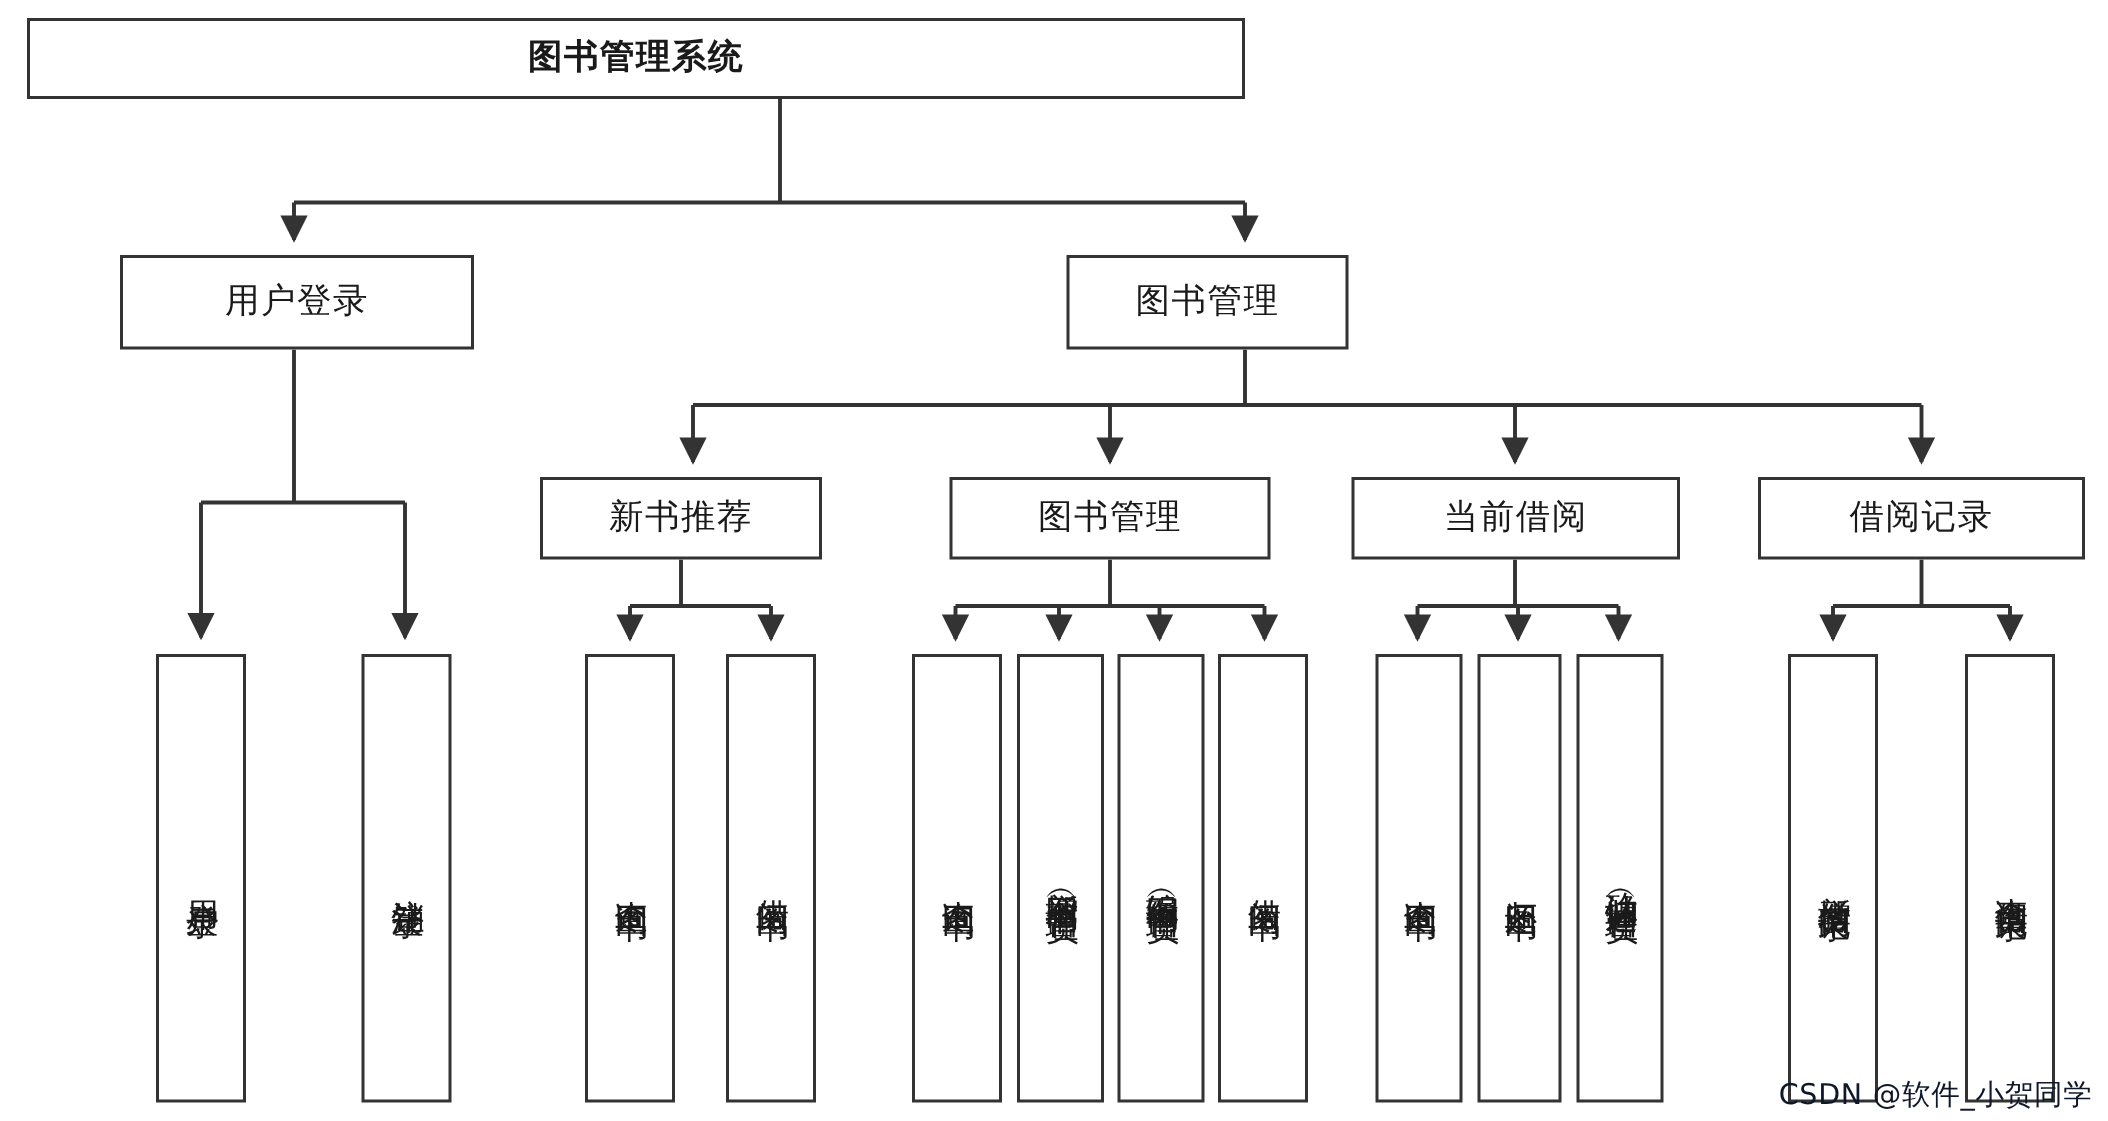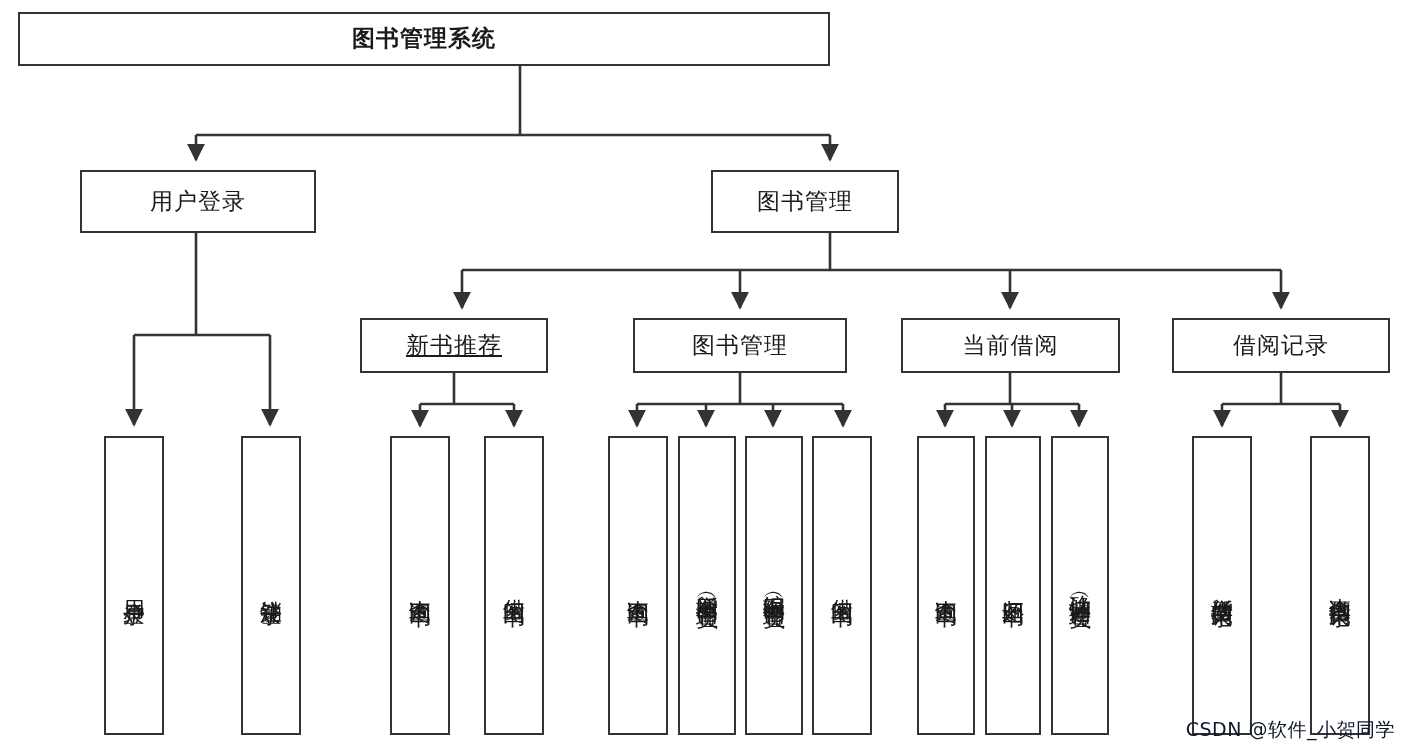--- a/index.html
+++ b/index.html
@@ -126,21 +126,21 @@
     <span>图书管理系统</span>
   </div>
 
   <div class="node horiz" style="left:80px; top:170px; width:236px; height:63px;">
     <span>用户登录</span>
   </div>
   <div class="node horiz" style="left:711px; top:170px; width:188px; height:63px;">
     <span>图书管理</span>
   </div>
 
-  <div class="node horiz" style="left:360px; top:318px; width:188px; height:55px;text-decoration:underline;">
+  <div class="node horiz" style="left:360px; top:318px; width:188px; height:55px;">
     <span>新书推荐</span>
   </div>
   <div class="node horiz" style="left:633px; top:318px; width:214px; height:55px;">
     <span>图书管理</span>
   </div>
   <div class="node horiz" style="left:901px; top:318px; width:219px; height:55px;">
     <span>当前借阅</span>
   </div>
   <div class="node horiz" style="left:1172px; top:318px; width:218px; height:55px;">
     <span>借阅记录</span>

